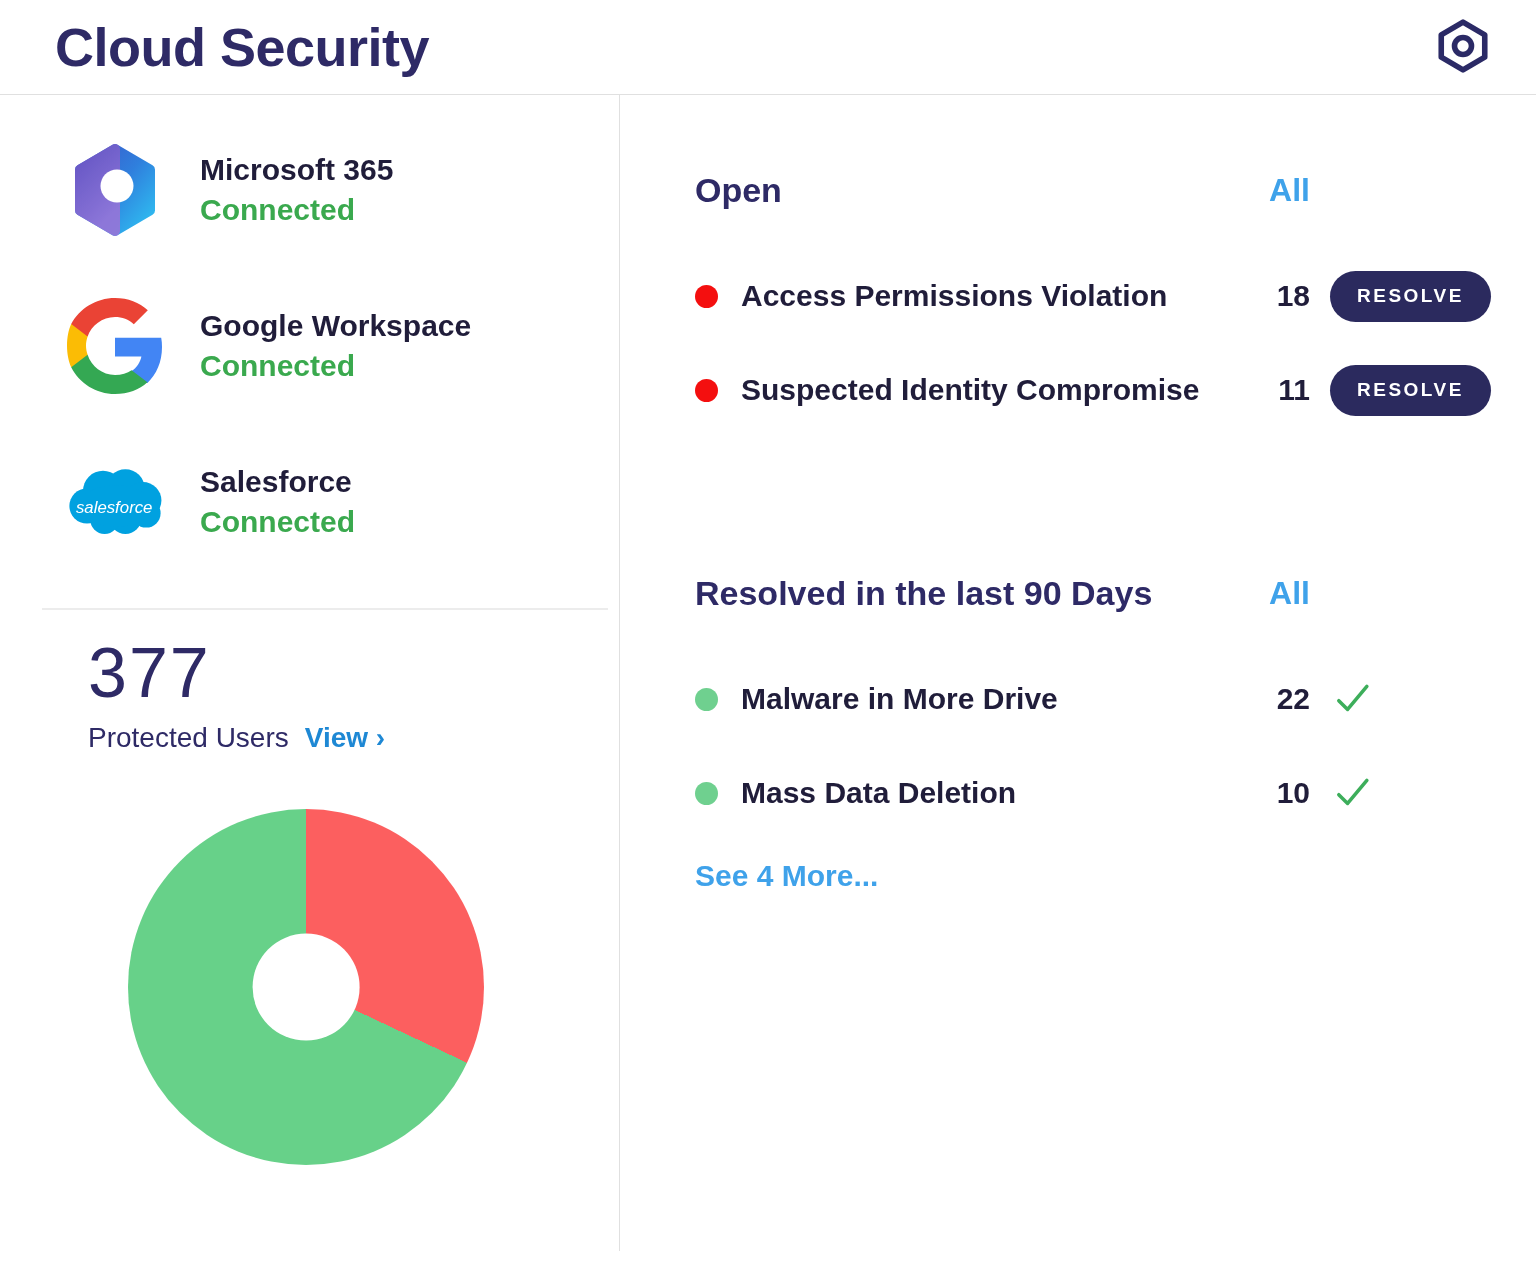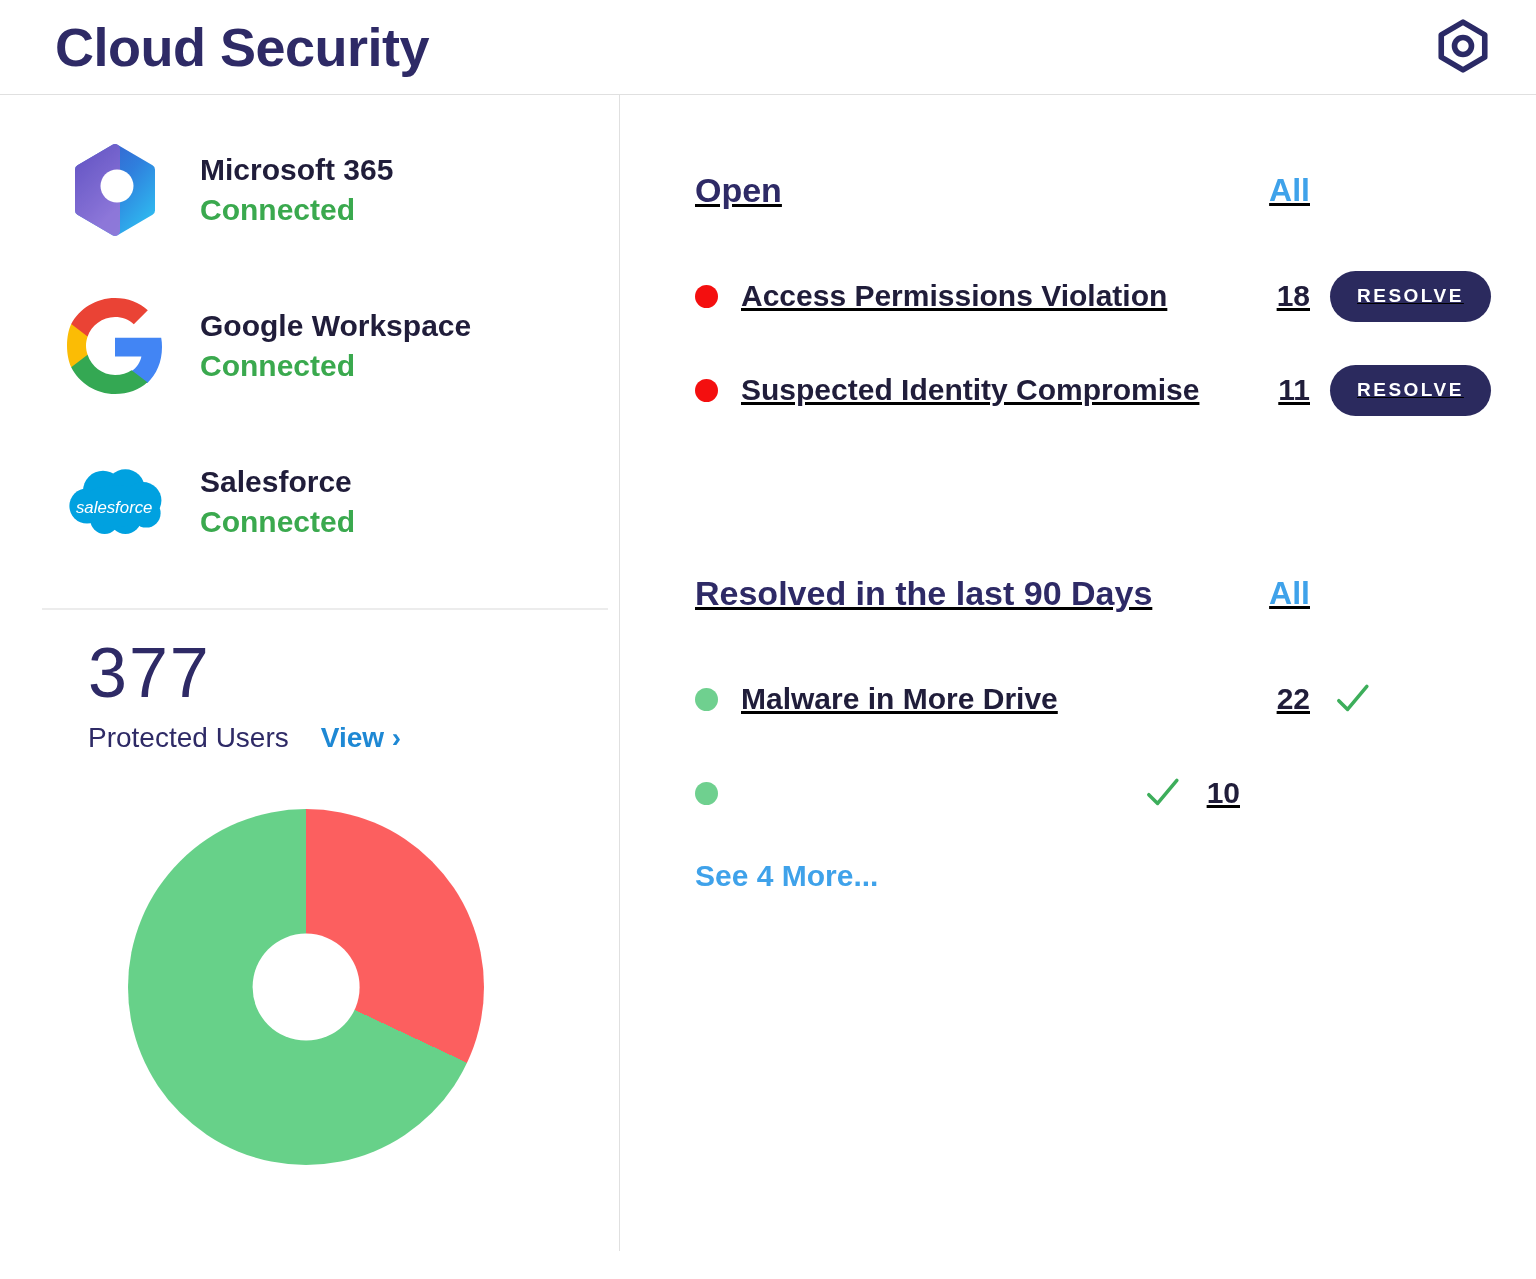--- a/index.html
+++ b/index.html
@@ -12,33 +12,33 @@
     font-family:"Liberation Sans", sans-serif;}
   
   .header{height:95px; border-bottom:1px solid var(--divider); display:flex;
     align-items:center; justify-content:space-between; padding:0 42px 0 55px;}
   .page-title{font-size:54px; font-weight:700; color:var(--navy); letter-spacing:-0.5px;}
   .settings-btn{background:none; border:none; cursor:pointer; width:62px; height:62px;
     display:flex; align-items:center; justify-content:center;}
   
   .content{display:flex; height:1156px;}
   .left-panel{width:620px; border-right:1px solid var(--divider); padding:45px 25px 0 60px;}
-  .right-panel{flex:1; padding:72px 36px 0 75px;text-decoration:underline;}
+  .right-panel{flex:1; padding:72px 36px 0 75px;}
   
   .service-row{display:flex; align-items:center; height:100px; margin-bottom:56px; cursor:pointer;}
   .service-icon{width:110px; height:100px; display:flex; align-items:center; justify-content:center; flex:0 0 110px;}
   .service-text{margin-left:30px;}
   .service-name{font-size:30px; font-weight:700; color:var(--text-dark); line-height:1.35;}
   .service-status{font-size:30px; font-weight:700; color:var(--green); line-height:1.35;}
   .soft-rule{height:2px; background:var(--soft-divider); margin:43px 0 0 -18px; width:566px;}
   
   .stats{margin:28px 0 0 28px;}
   .big-number{font-size:70px; font-weight:400; color:var(--navy); line-height:1.0; letter-spacing:2px;}
   .stats-line{margin-top:14px; font-size:28px; color:var(--navy);}
-  .view-link{color:var(--view-blue); font-weight:700; text-decoration:none; margin-left:32px; cursor:pointer;}
+  .view-link{color:var(--view-blue); font-weight:700; text-decoration:none; margin-left:16px; cursor:pointer;}
   
   .donut-wrap{margin:55px 0 0 68px; width:356px; height:356px; position:relative;}
   .donut{width:100%; height:100%; border-radius:50%;}
   .donut-hole{position:absolute; left:50%; top:50%; width:30%; height:30%;
     transform:translate(-50%,-50%); background:#fff; border-radius:50%;}
   
   .section-header{display:grid; grid-template-columns:1fr 70px 190px; align-items:center; height:46px;}
   .section-title{font-size:34px; font-weight:700; color:var(--navy);}
   .all-link{font-size:32px; font-weight:700; color:var(--link-blue); text-decoration:none;
     justify-self:end; cursor:pointer;}
@@ -194,20 +194,21 @@
         <span class="row-label">Malware in More Drive</span>
         <span class="row-count">22</span>
         <span class="row-action">
           <svg class="check-icon" viewBox="0 0 40 40" fill="none">
             <path d="M8 21.5 L16 29.5 L33.5 8.5" stroke="#3dae5b" stroke-width="3.2" stroke-linecap="round" stroke-linejoin="round"></path>
           </svg>
         </span>
       </div>
       <div class="row">
         <span class="dot green"></span>
+        <span class="row-label">Mass Data Deletion</span>
         <span class="row-count">10</span>
         <span class="row-action">
           <svg class="check-icon" viewBox="0 0 40 40" fill="none">
             <path d="M8 21.5 L16 29.5 L33.5 8.5" stroke="#3dae5b" stroke-width="3.2" stroke-linecap="round" stroke-linejoin="round"></path>
           </svg>
         </span>
       </div>
     </div>
 
     <a class="see-more">See 4 More...</a>

